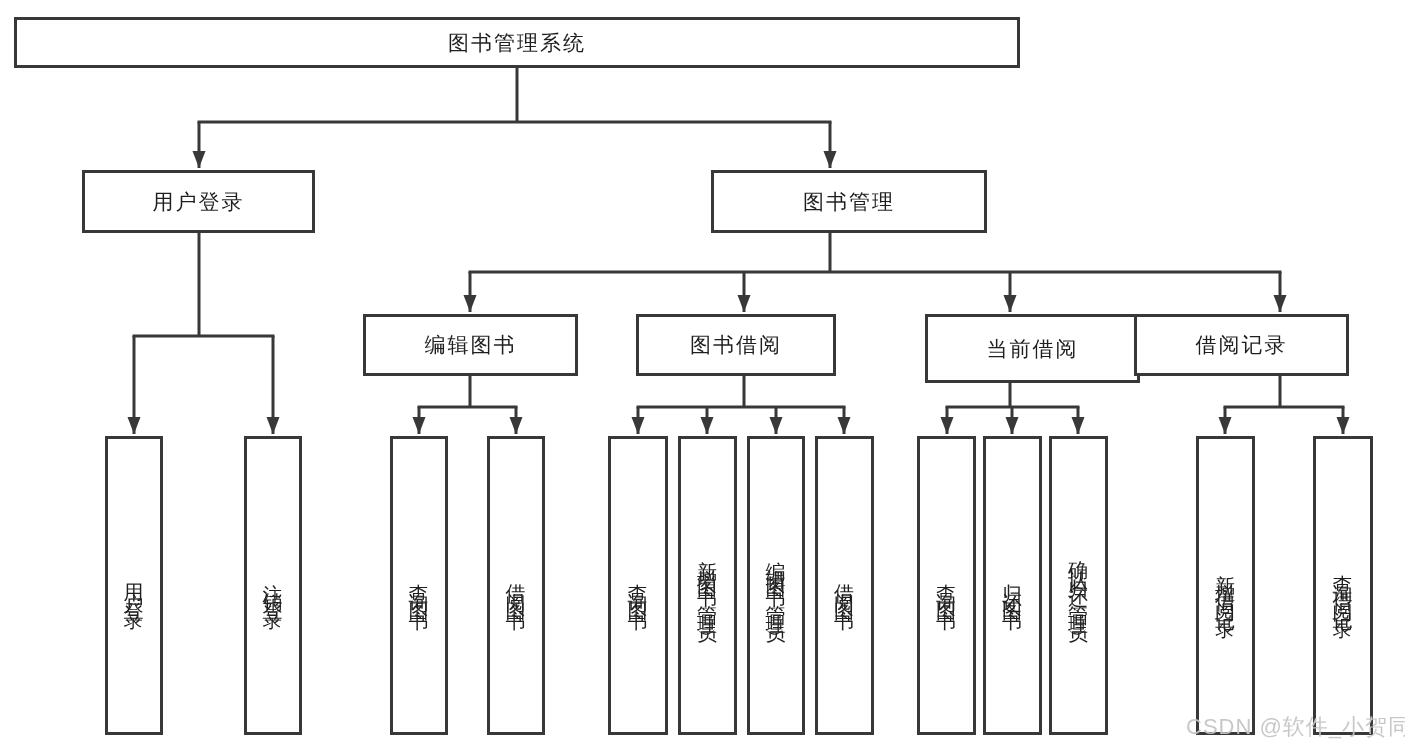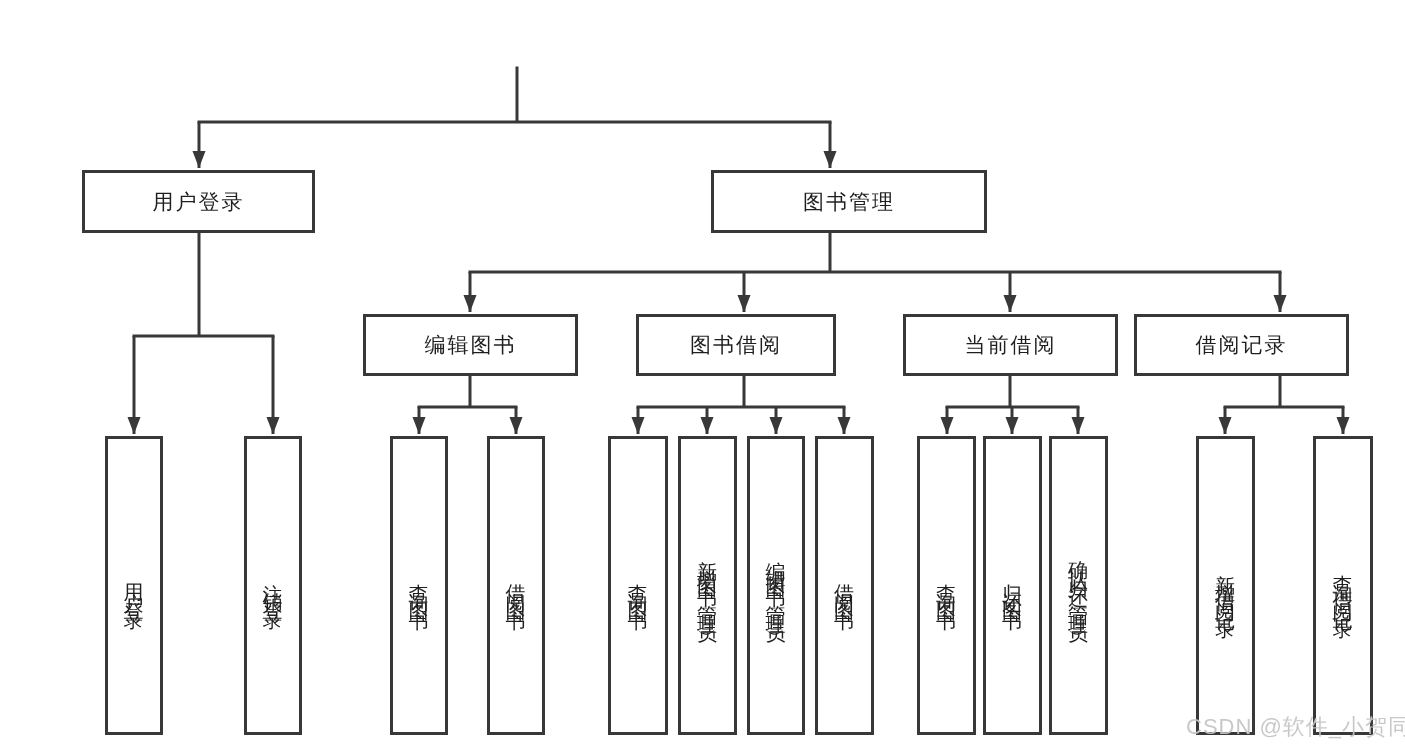--- a/index.html
+++ b/index.html
@@ -57,35 +57,38 @@
       <line x1="776" y1="407" x2="776" y2="434"></line>
       <line x1="844" y1="407" x2="844" y2="434"></line>
       <line x1="947" y1="407" x2="947" y2="434"></line>
       <line x1="1012" y1="407" x2="1012" y2="434"></line>
       <line x1="1078" y1="407" x2="1078" y2="434"></line>
       <line x1="1225" y1="407" x2="1225" y2="434"></line>
       <line x1="1343" y1="407" x2="1343" y2="434"></line>
     </g>
   </svg>
 
+  <div class="node h" style="left:14px;top:17px;width:1006px;height:51px">
+    <span class="label">图书管理系统</span>
+  </div>
 
   <div class="node h" style="left:82px;top:170px;width:233px;height:63px">
     <span class="label">用户登录</span>
   </div>
   <div class="node h" style="left:711px;top:170px;width:276px;height:63px">
     <span class="label">图书管理</span>
   </div>
 
   <div class="node h" style="left:363px;top:314px;width:215px;height:62px">
     <span class="label">编辑图书</span>
   </div>
   <div class="node h" style="left:636px;top:314px;width:200px;height:62px">
     <span class="label">图书借阅</span>
   </div>
-  <div class="node h" style="left:903px;top:314px;width:215px;height:62px">
+  <div class="node h" style="left:925px;top:314px;width:215px;height:69px">
     <span class="label">当前借阅</span>
   </div>
   <div class="node h" style="left:1134px;top:314px;width:215px;height:62px">
     <span class="label">借阅记录</span>
   </div>
 
   <div class="node v" style="left:105px;top:436px;width:58px;height:299px">
     <span class="label">用户登录</span>
   </div>
   <div class="node v" style="left:244px;top:436px;width:58px;height:299px">

